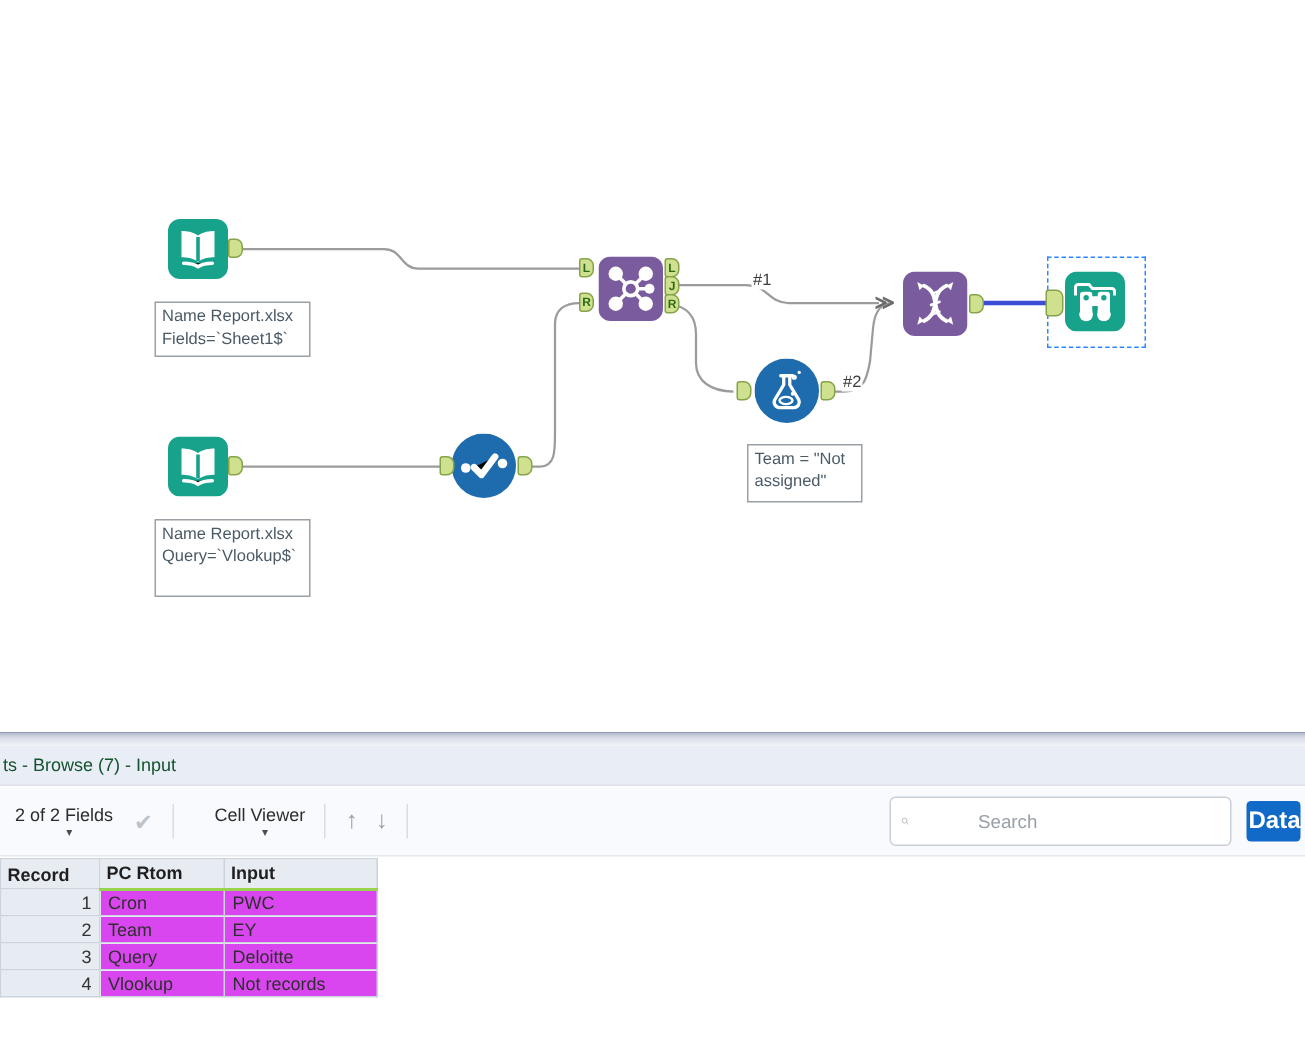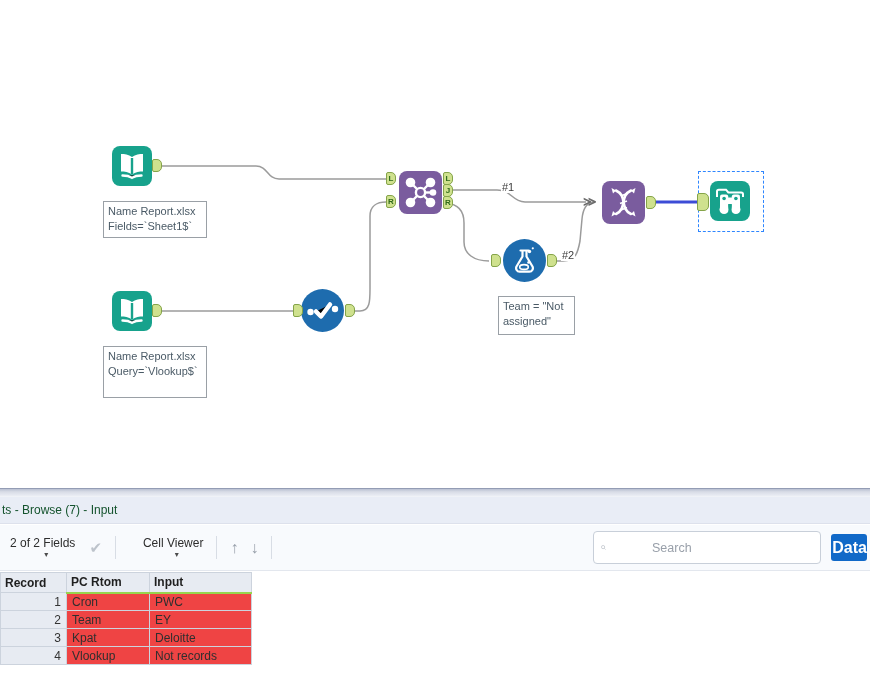--- a/index.html
+++ b/index.html
@@ -54,21 +54,21 @@
               color:#fff; font-weight:bold; font-size:16px; margin-left:10px; margin-right:3px;
               font-family:"Liberation Sans", sans-serif; cursor:pointer;text-align:right; }
 
   table.results { position:absolute; left:0; top:572px; border-collapse:collapse;
                   font-size:12px; color:#2f2f2f; table-layout:fixed; }
   table.results th, table.results td { border:1px solid #ccd3dd; height:18px; overflow:hidden; }
   table.results th { background:#e7ebf2; font-weight:bold; color:#1f1f1f; text-align:left;
                      padding:1px 4px; height:20px; }
   table.results th.green { border-bottom:2px solid #98d44e; }
   table.results td.rec { background:#e7ebf2; text-align:right; padding-right:5px; color:#333; }
-  table.results td.val { background:#ef4444; padding-left:5px; }
+  table.results td.val { background:#d946ef; padding-left:5px; }
   .col-record { width:66px; } .col-pcuser { width:83px; } .col-team { width:102px; }
 </style>
 </head>
 <body>
 
 <div class="app">
 
   <div class="canvas">
 
     <svg class="wires" viewBox="0 0 870 488" fill="none">
@@ -248,21 +248,21 @@
         <td class="val">Cron</td>
         <td class="val">PWC</td>
       </tr>
       <tr>
         <td class="rec">2</td>
         <td class="val">Team</td>
         <td class="val">EY</td>
       </tr>
       <tr>
         <td class="rec">3</td>
-        <td class="val">Kpat</td>
+        <td class="val">Query</td>
         <td class="val">Deloitte</td>
       </tr>
       <tr>
         <td class="rec">4</td>
         <td class="val">Vlookup</td>
         <td class="val">Not records</td>
       </tr>
     </tbody>
   </table>
 

